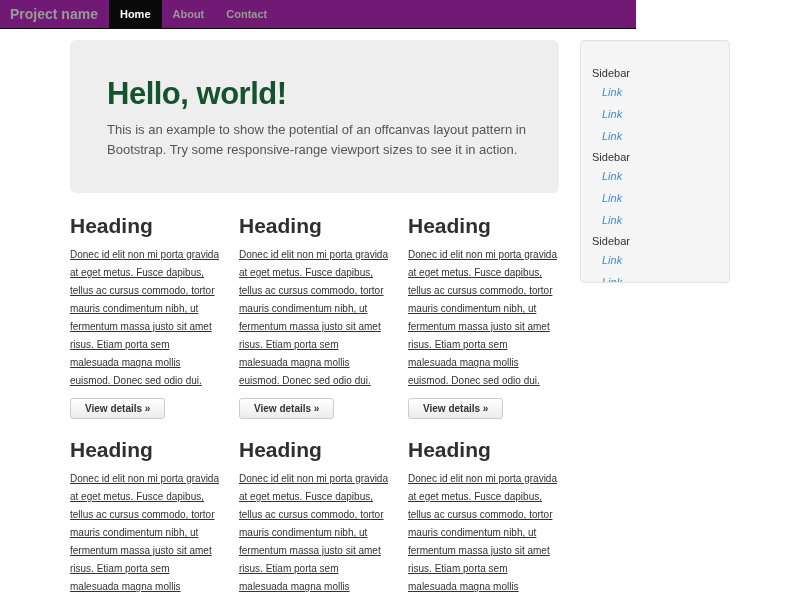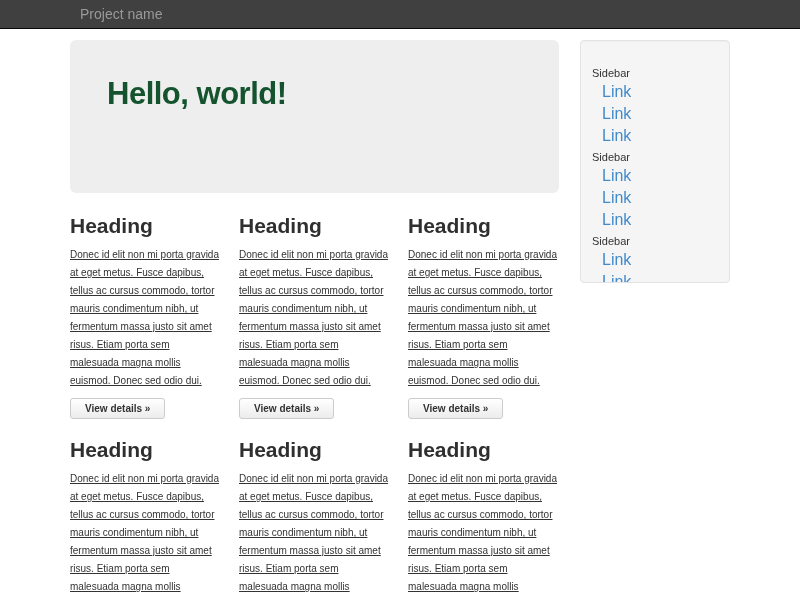--- a/index.html
+++ b/index.html
@@ -6,23 +6,24 @@
   html, body { background: #fff; }
   body {
     width: 800px; height: 600px;
     font-family: "Liberation Sans", sans-serif;
     position: relative; overflow: hidden;
     -webkit-font-smoothing: antialiased;
   }
 
   
   .navbar {
-    width: 800px; height: 29px;
-    background: #404040;
+    width: 636px; height: 29px;
+    background: #701a75;
     border-bottom: 1px solid #080808;
+    font-weight: bold;
   }
   .nav-inner {
     width: 660px; margin: 0 auto;
     display: flex; align-items: stretch; height: 100%;
   }
   .brand {
     color: #999; font-size: 14px; line-height: 28px;
     padding: 0 10px; text-decoration: none; cursor: pointer;
   }
   .nav-menu { display: flex; list-style: none; margin-left: 1px; }
@@ -59,23 +60,23 @@
     background: #f5f5f5;
     border: 1px solid #e3e3e3; border-radius: 4px;
     padding-top: 22px; overflow: hidden;
     box-shadow: inset 0 1px 1px rgba(0,0,0,0.03);
   }
   .sb-title {
     font-size: 11px; color: #333;
     padding: 4px 0 2px 11px;
   }
   .sb-link {
-    display: block; font-size: 16px; color: #428bca;
+    display: block; font-size: 11px; color: #428bca;
     padding: 4px 0 4px 21px; line-height: 14px;
-    text-decoration: none; cursor: pointer;
+    text-decoration: none; cursor: pointer; font-style: italic;
   }
 
   
   .cards {
     display: grid;
     grid-template-columns: repeat(3, 150px);
     column-gap: 19px;
     margin-top: 2px;
   }
   .card h2 {
@@ -102,30 +103,42 @@
     border-top: 1px solid #e8e8e8;
     padding-top: 11px;
   }
 </style>
 </head>
 <body>
 
 <nav class="navbar">
   <div class="nav-inner">
     <a class="brand">Project name</a>
+    <ul class="nav-menu">
+      <li>
+          <a class="nav-link active">Home</a>
+        </li>
+      <li>
+          <a class="nav-link">About</a>
+        </li>
+      <li>
+          <a class="nav-link">Contact</a>
+        </li>
+    </ul>
   </div>
 </nav>
 
 <div class="container">
   <div class="content-row">
 
     <div class="main-col">
 
       <div class="jumbotron">
         <h1>Hello, world!</h1>
+        <p>This is an example to show the potential of an offcanvas layout pattern in Bootstrap. Try some responsive-range viewport sizes to see it in action.</p>
       </div>
 
       <div class="cards">
 
         <div class="card">
           <h2>Heading</h2>
           <p>Donec id elit non mi porta gravida at eget metus. Fusce dapibus, tellus ac cursus commodo, tortor mauris condimentum nibh, ut fermentum massa justo sit amet risus. Etiam porta sem malesuada magna mollis euismod. Donec sed odio dui.</p>
           <button class="btn">View details »</button>
         </div>
 

